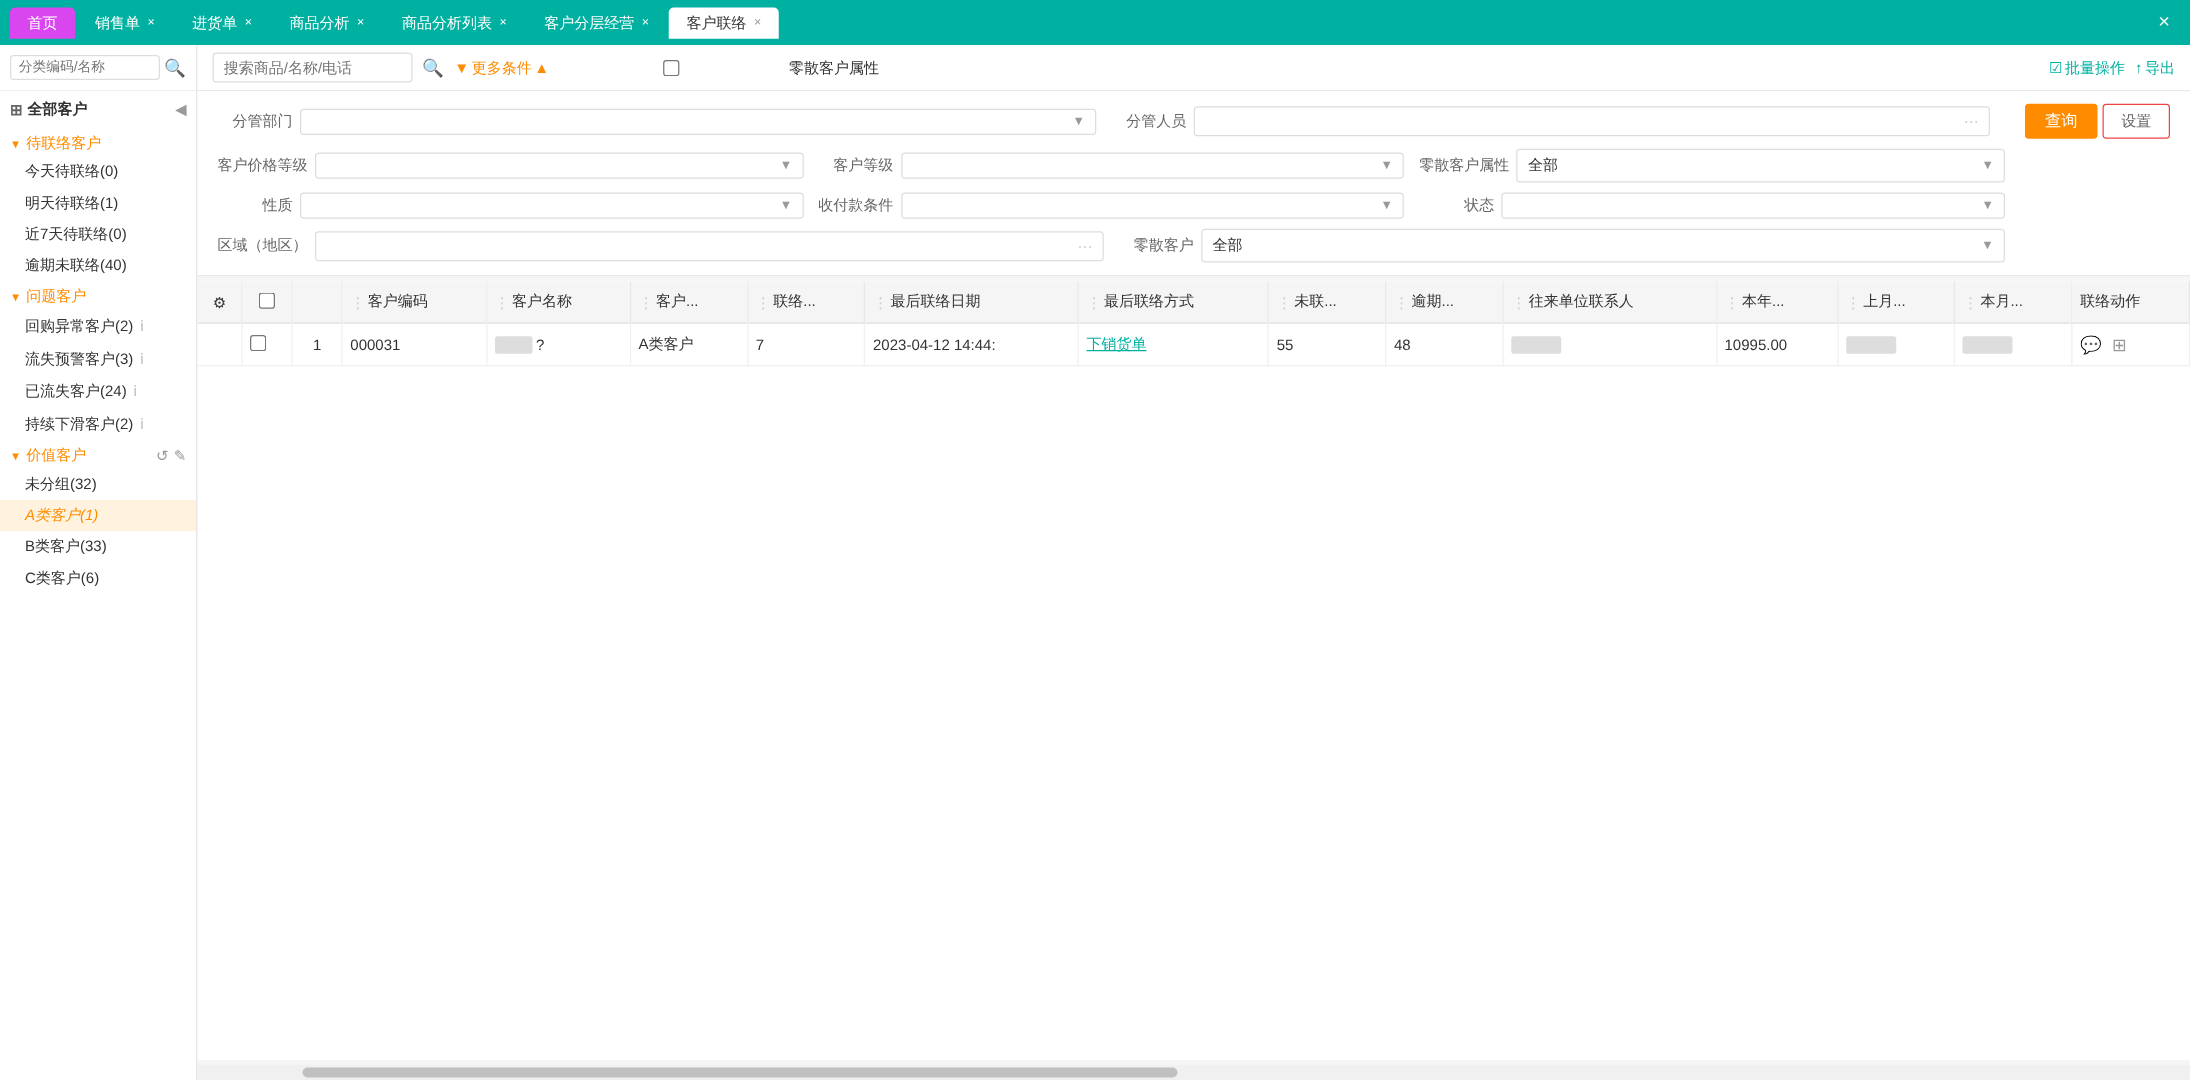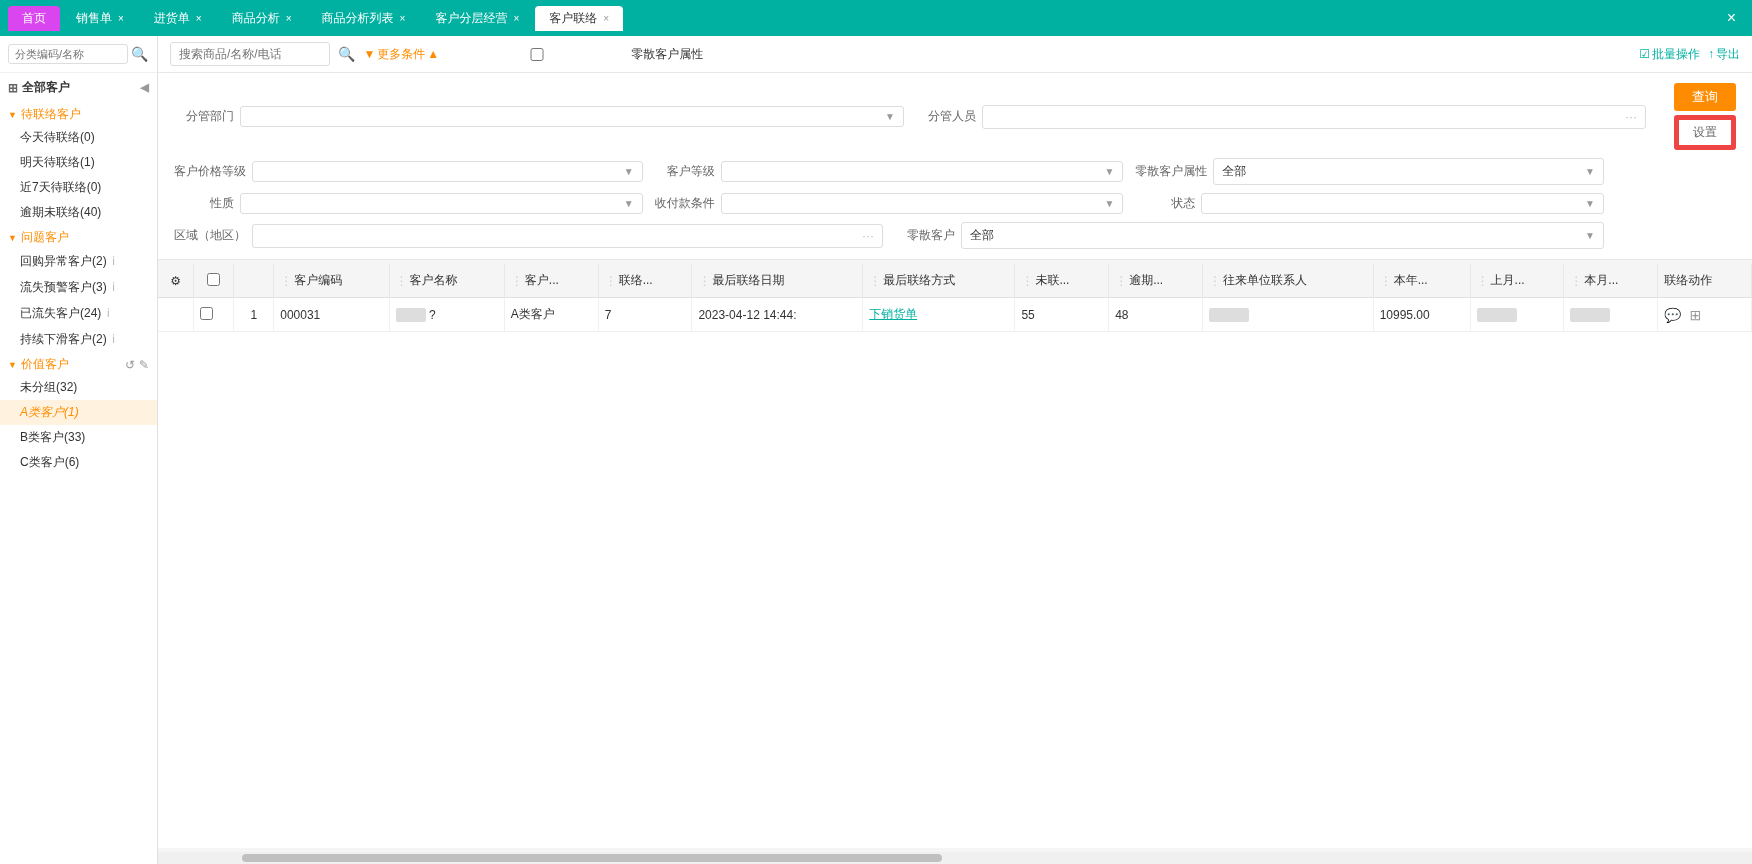--- a/index.html
+++ b/index.html
@@ -213,37 +213,37 @@
       font-size: 12px;
       color: #333;
       display: flex;
       align-items: center;
       justify-content: space-between;
       cursor: pointer;
     }
     .filter-field .field-select .caret { color: #999; font-size: 10px; }
     .filter-buttons {
       display: flex;
-      flex-direction: column;
+      flex-direction: row;
       gap: 4px;
       margin-left: 16px;
     }
     .btn-query {
       background: #ff8c00;
       color: #fff;
       border: none;
       border-radius: 3px;
       padding: 5px 16px;
       cursor: pointer;
       font-size: 13px;
     }
     .btn-settings {
       background: #fff;
       color: #666;
-      border: 5px solid #ef4444;
+      border: 1px solid #ef4444;
       border-radius: 3px;
       padding: 4px 14px;
       cursor: pointer;
       font-size: 12px;
     }
 
     
     .table-area {
       flex: 1;
       background: #fff;

